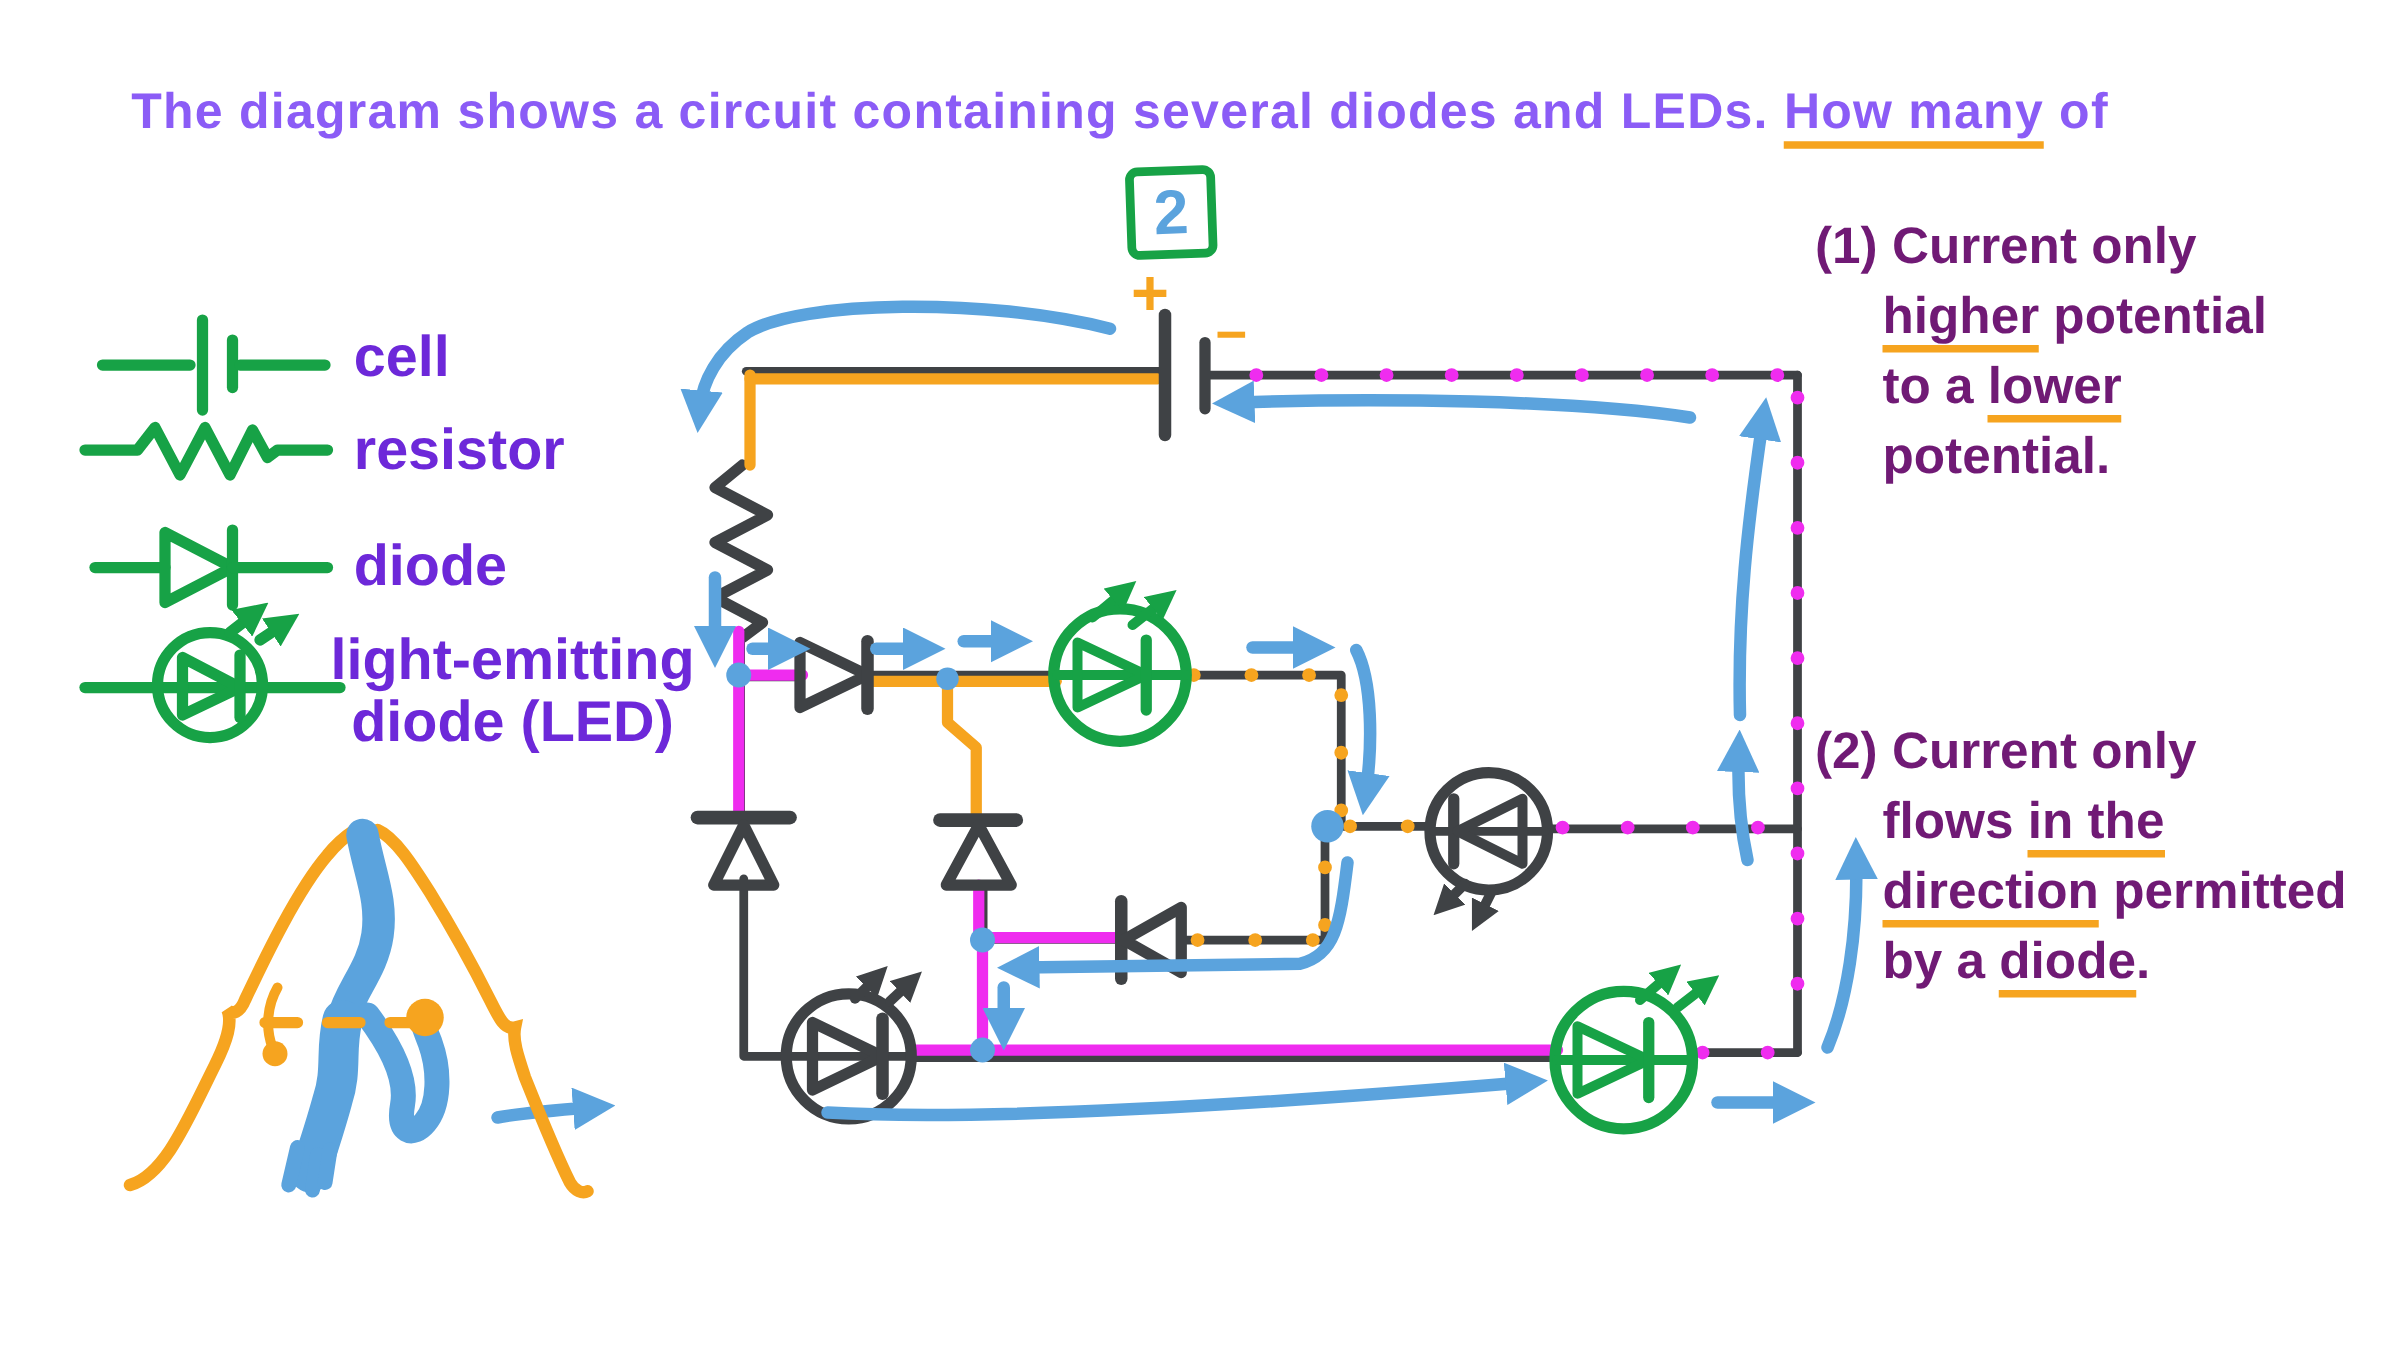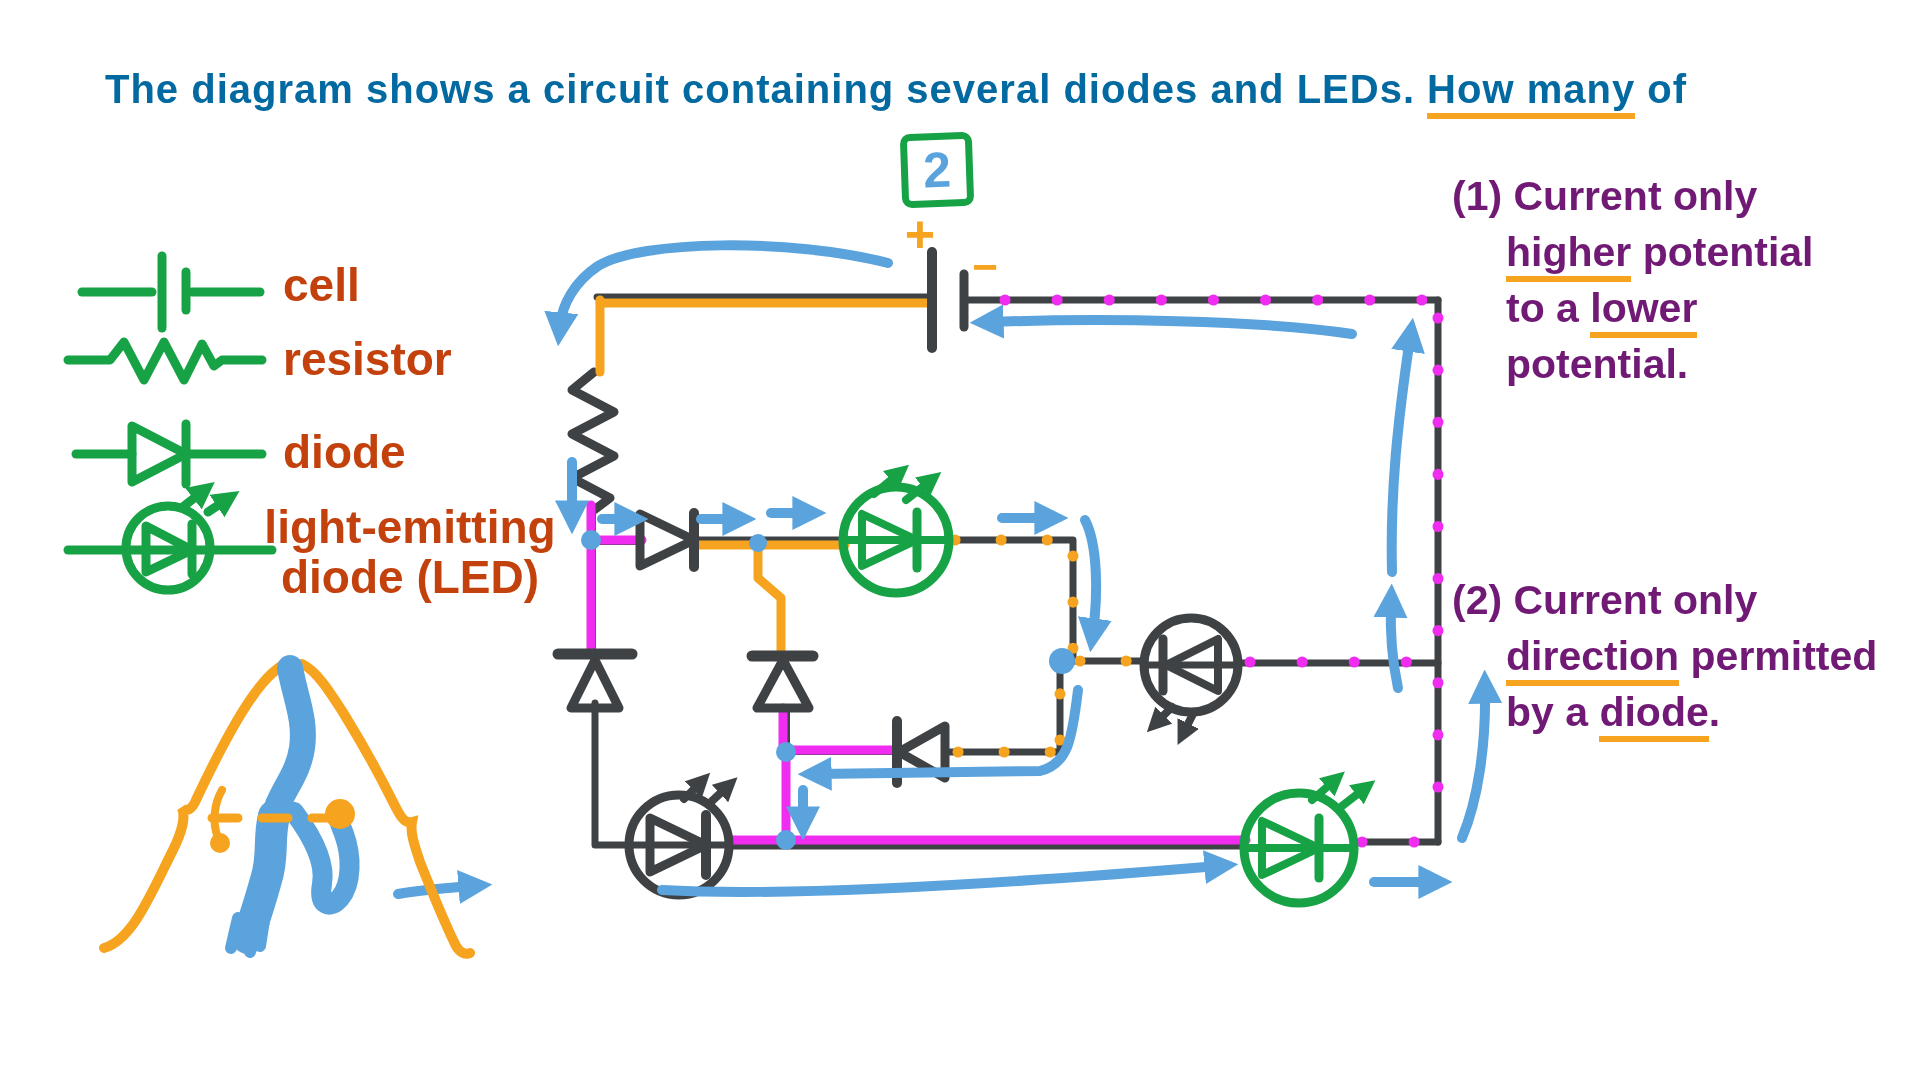--- a/index.html
+++ b/index.html
@@ -1,29 +1,29 @@
 <!DOCTYPE html>
 <html><head>
 <meta charset="utf-8">
 <style>
   html,body{margin:0;padding:0;}
   body{width:1920px;height:1080px;background:#ffffff;overflow:hidden;position:relative;
        font-family:"Liberation Sans",sans-serif;}
   .abs{position:absolute;}
   
-  .question{left:105px;top:64px;color:#0369a1;font-size:40px;font-weight:bold;
+  .question{left:105px;top:64px;color:#8b5cf6;font-size:40px;font-weight:bold;
             letter-spacing:1px;line-height:51px;white-space:nowrap;}
   .u-orange{border-bottom:6px solid #f6a41f;padding-bottom:2px;}
   
   .answer-box{left:901px;top:133px;width:58px;height:60px;border:7px solid #17a246;
               border-radius:10px;display:flex;align-items:center;justify-content:center;
               transform:rotate(-2deg);}
   .answer-box span{color:#5ba3dd;font-size:50px;font-weight:bold;}
   
-  .legend-label{color:#c2410c;font-size:46px;font-weight:bold;white-space:nowrap;}
+  .legend-label{color:#6d28d9;font-size:46px;font-weight:bold;white-space:nowrap;}
   .legend-label.wrap{white-space:normal;width:300px;text-align:center;line-height:50px;}
   
   .note{color:#701a75;font-size:41px;font-weight:bold;line-height:56px;}
   .note .ind{margin-left:54px;}
   .note .u-orange{border-bottom:6px solid #f6a41f;padding-bottom:1px;}
   svg{display:block;}
 </style>
 </head>
 <body>
 
@@ -82,20 +82,21 @@
 
 <div class="abs note" style="left:1452px;top:168px;">
   <div>(1) Current only</div>
   <div class="ind"><span class="u-orange">higher</span><span> potential</span></div>
   <div class="ind"><span>to a </span><span class="u-orange">lower</span></div>
   <div class="ind">potential.</div>
 </div>
 
 <div class="abs note" style="left:1452px;top:572px;">
   <div>(2) Current only</div>
+  <div class="ind"><span>flows </span><span class="u-orange">in the</span></div>
   <div class="ind"><span class="u-orange">direction</span><span> permitted</span></div>
   <div class="ind"><span>by a </span><span class="u-orange">diode</span><span>.</span></div>
 </div>
 
 <svg class="abs" style="left:0;top:0;" width="1920" height="1080" viewBox="0 0 1920 1080">
   <defs>
     <marker id="mb" viewBox="0 0 10 10" refX="4" refY="5" markerWidth="3.4" markerHeight="3.4" orient="auto">
       <path d="M0,0 L10,5 L0,10 Z" fill="#5ba3dd"></path>
     </marker>
     <marker id="mg" viewBox="0 0 10 10" refX="4" refY="5" markerWidth="3" markerHeight="3" orient="auto">

